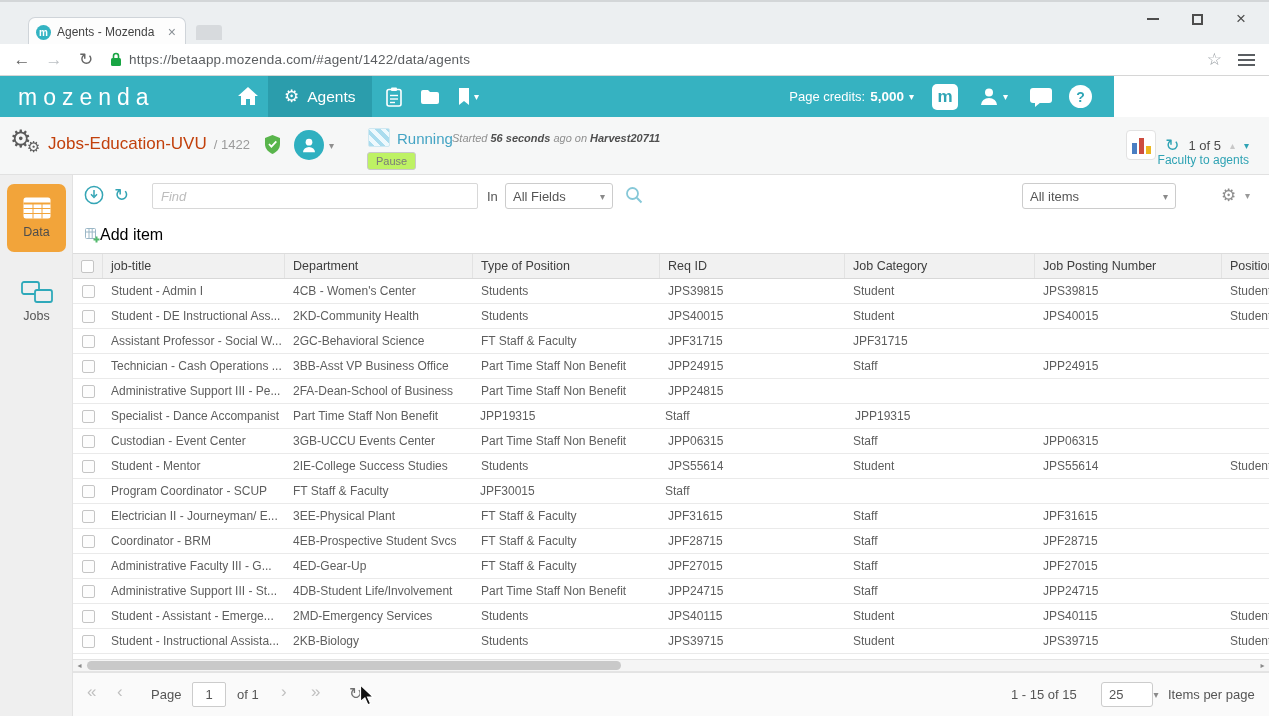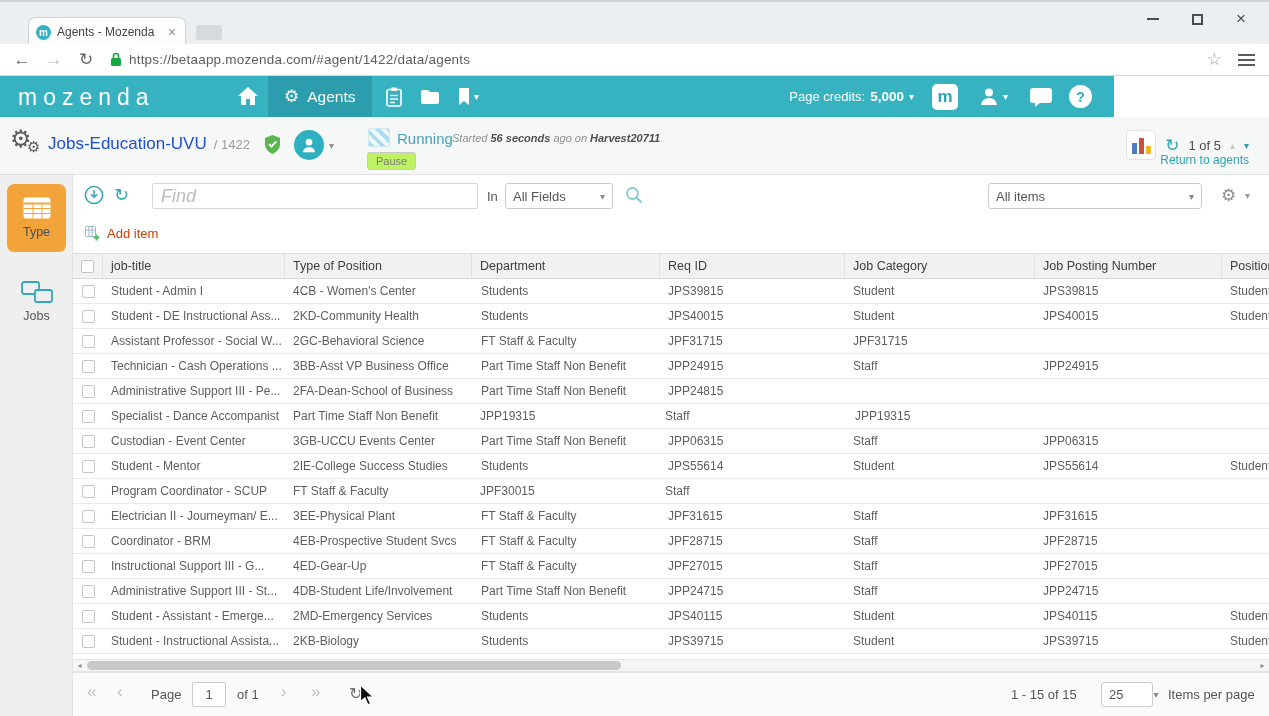--- a/index.html
+++ b/index.html
@@ -44,21 +44,21 @@
   .user-group { position:absolute; right:106px; top:10px; display:flex; align-items:center; gap:4px; color:#fff; }
   .chat { position:absolute; right:62px; top:12px; }
   .help-badge { position:absolute; right:22px; top:9px; width:23px; height:23px; border-radius:50%; background:#fff; color:#2fa5b5; font-weight:bold; font-size:14px; display:flex; align-items:center; justify-content:center; }
 
   
   .agentbar { position:absolute; left:0; top:117px; width:1269px; height:58px; background:#f6f7f7; border-bottom:1px solid #e1e1e1; }
   .gears { position:absolute; left:10px; top:8px; width:36px; height:40px; color:#5c5c5c; }
   .gears .g1 { position:absolute; left:0; top:0; font-size:24px; }
   .gears .g2 { position:absolute; left:17px; top:13px; font-size:15px; }
   .agent-title { position:absolute; left:48px; top:17px; display:flex; align-items:baseline; gap:7px; }
-  .agent-name { font-size:17px; color:#1d4ed8; }
+  .agent-name { font-size:17px; color:#c2410c; }
   .agent-num { font-size:13px; color:#9b9b9b; }
   .shield { position:absolute; left:265px; top:18px; }
   .avatar-wrap { position:absolute; left:294px; top:13px; display:flex; align-items:center; gap:5px; }
   .avatar { width:30px; height:30px; border-radius:50%; background:#2fb0c0; display:flex; align-items:center; justify-content:center; }
   .avatar-caret { font-size:10px; color:#8f8f8f; }
   .run-ico { position:absolute; left:368px; top:11px; width:22px; height:19px; border-radius:2px; border:1px solid #cfe8f1; background:repeating-linear-gradient(45deg,#aadcee 0 4px,#eef9fd 4px 8px); }
   .run-label { position:absolute; left:397px; top:13px; font-size:15px; color:#44a4c4; }
   .pause-btn { position:absolute; left:367px; top:35px; font-size:11px; color:#7a7a7a; background:#bef264; border:1px solid #c9c9c9; border-radius:3px; padding:2px 8px; }
   .started { position:absolute; left:452px; top:15px; font-size:11px; font-style:italic; color:#8f8f8f; }
   .started > * { margin-right:3px; }
@@ -77,31 +77,31 @@
   .sidebar { position:absolute; left:0; top:175px; width:73px; height:541px; background:#efefef; border-right:1px solid #e2e2e2; }
   .data-tab { position:absolute; left:7px; top:9px; width:59px; height:68px; background:#f2a43a; border-radius:7px; display:flex; flex-direction:column; align-items:center; justify-content:center; gap:6px; }
   .data-tab .lbl { font-size:12.5px; color:#4d4d4d; }
   .jobs-tab { position:absolute; left:0; top:92px; width:73px; height:70px; display:flex; flex-direction:column; align-items:center; justify-content:center; gap:5px; }
   .jobs-tab .lbl { font-size:12.5px; color:#555; }
 
   
   .content { position:absolute; left:73px; top:175px; width:1196px; height:541px; background:#fff; }
   .dl-ico { position:absolute; left:11px; top:10px; }
   .rf-ico { position:absolute; left:41px; top:9px; font-size:18px; color:#34a5b5; }
-  .find-input { position:absolute; left:79px; top:8px; width:326px; height:26px; border:1px solid #d8d8d8; border-radius:2px; padding:0 8px; font-size:18px; font-style:italic; color:#555; outline:none; }
+  .find-input { position:absolute; left:79px; top:8px; width:326px; height:26px; border:1px solid #d8d8d8; border-radius:2px; padding:0 8px; font-size:13px; font-style:italic; color:#555; outline:none; }
   .find-input::placeholder { color:#bdbdbd; font-style:italic; }
   .in-label { position:absolute; left:414px; top:14px; font-size:13px; color:#555; }
   .select { border:1px solid #ccc; border-radius:3px; background:#fff; display:flex; align-items:center; justify-content:space-between; padding:0 7px; font-size:13px; color:#555;gap:30px; }
   .select .caret { color:#8a8a8a; }
   .fields-select { position:absolute; left:432px; top:8px; width:108px; height:26px; }
   .search-ico { position:absolute; left:552px; top:11px; }
-  .items-select { position:absolute; left:915px; top:8px; width:214px; height:26px; }
+  .items-select { position:absolute; left:949px; top:8px; width:154px; height:26px; }
   .tb-gear { position:absolute; left:1148px; top:10px; font-size:17px; color:#8e8e8e; }
   .tb-caret { position:absolute; left:1172px; top:15px; font-size:10px; color:#999; }
-  .additem-btn { position:absolute; left:12px; top:51px; display:flex; align-items:center; gap:7px; font-size:13px; color:#c2410c; }
+  .additem-btn { position:absolute; left:12px; top:51px; display:flex; align-items:center; font-size:16px; color:#000000; }
 
   .tablewrap { position:absolute; left:0; top:78px; width:1196px; height:402px; overflow:hidden; }
   .ptable { width:1329px; }
   .thead { display:flex; background:#f1f1f1; border-top:1px solid #dcdcdc; border-bottom:1px solid #d8d8d8; height:26px; }
   .th { display:flex; align-items:center; padding:8px 8px; font-size:12.5px; color:#3e3e3e; border-right:1px solid #e2e2e2; white-space:nowrap; overflow:hidden; }
   .tr { display:flex; height:25px; border-bottom:1px solid #eaeaea; background:#fff; }
   .td { display:flex; align-items:center; padding:0 8px; font-size:12px; color:#5e5e5e; white-space:nowrap; overflow:hidden; }
   .cbcell { width:30px; flex:none; justify-content:center; padding:0; }
   .checkbox { width:13px; height:13px; border:1px solid #c5c5c5; border-radius:2px; background:#fdfdfd; }
   .c0{width:182px;flex:none}.c1{width:188px;flex:none}.c2{width:187px;flex:none}.c3{width:185px;flex:none}
@@ -256,36 +256,36 @@
     <span class="chart-badge">
         <i class="bar-blue"></i>
         <i class="bar-red"></i>
         <i class="bar-yellow"></i>
       </span>
     <span class="agent-refresh">↻</span>
     <span class="agent-counter">1 of 5</span>
     <span class="caret-up">▴</span>
     <span class="caret-dn">▾</span>
   </div>
-  <a class="return-link">Return to agents</a>
+  <a class="return-link">Faculty to agents</a>
 </div>
 
 <div class="sidebar">
   <div class="data-tab">
     <span>
       <svg width="28" height="22" viewBox="0 0 28 22">
           <rect x="0.5" y="0.5" width="27" height="21" rx="2.5" fill="#fff"></rect>
           <line x1="0.5" y1="6.5" x2="27.5" y2="6.5" stroke="#f2a43a" stroke-width="2"></line>
           <line x1="0.5" y1="11.5" x2="27.5" y2="11.5" stroke="#f2a43a"></line>
           <line x1="0.5" y1="16.5" x2="27.5" y2="16.5" stroke="#f2a43a"></line>
           <line x1="10" y1="6.5" x2="10" y2="21.5" stroke="#f2a43a"></line>
           <line x1="19" y1="6.5" x2="19" y2="21.5" stroke="#f2a43a"></line>
         </svg>
     </span>
-    <span class="lbl">Type</span>
+    <span class="lbl">Data</span>
   </div>
   <div class="jobs-tab">
     <span>
       <svg width="32" height="23" viewBox="0 0 32 23">
           <rect x="1" y="1" width="17" height="12" rx="2" fill="none" stroke="#2fa9ba" stroke-width="1.8"></rect>
           <rect x="14" y="9" width="17" height="12" rx="2" fill="#efefef" stroke="#2fa9ba" stroke-width="1.8"></rect>
         </svg>
     </span>
     <span class="lbl">Jobs</span>
   </div>
@@ -332,22 +332,22 @@
     <span>Add item</span>
   </div>
 
   <div class="tablewrap">
     <div class="ptable">
       <div class="thead">
         <div class="th cbcell">
           <span class="checkbox"></span>
         </div>
       <div class="th c0">job-title</div>
+          <div class="th c1">Department</div>
           <div class="th c2">Type of Position</div>
-          <div class="th c1">Department</div>
           <div class="th c3">Req ID</div>
           <div class="th c4">Job Category</div>
           <div class="th c5">Job Posting Number</div>
           <div class="th c6">Position</div>
         </div>
       <div>
           <div class="tr">
             <div class="td cbcell">
               <span class="checkbox"></span>
             </div>
@@ -473,21 +473,21 @@
             <div class="td c2">FT Staff &amp; Faculty</div>
             <div class="td c3">JPF28715</div>
             <div class="td c4">Staff</div>
             <div class="td c5">JPF28715</div>
             <div class="td c6"></div>
           </div>
           <div class="tr">
             <div class="td cbcell">
               <span class="checkbox"></span>
             </div>
-            <div class="td c0">Instructional Support III - G...</div>
+            <div class="td c0">Administrative Faculty III - G...</div>
             <div class="td c1">4ED-Gear-Up</div>
             <div class="td c2">FT Staff &amp; Faculty</div>
             <div class="td c3">JPF27015</div>
             <div class="td c4">Staff</div>
             <div class="td c5">JPF27015</div>
             <div class="td c6"></div>
           </div>
           <div class="tr">
             <div class="td cbcell">
               <span class="checkbox"></span>

